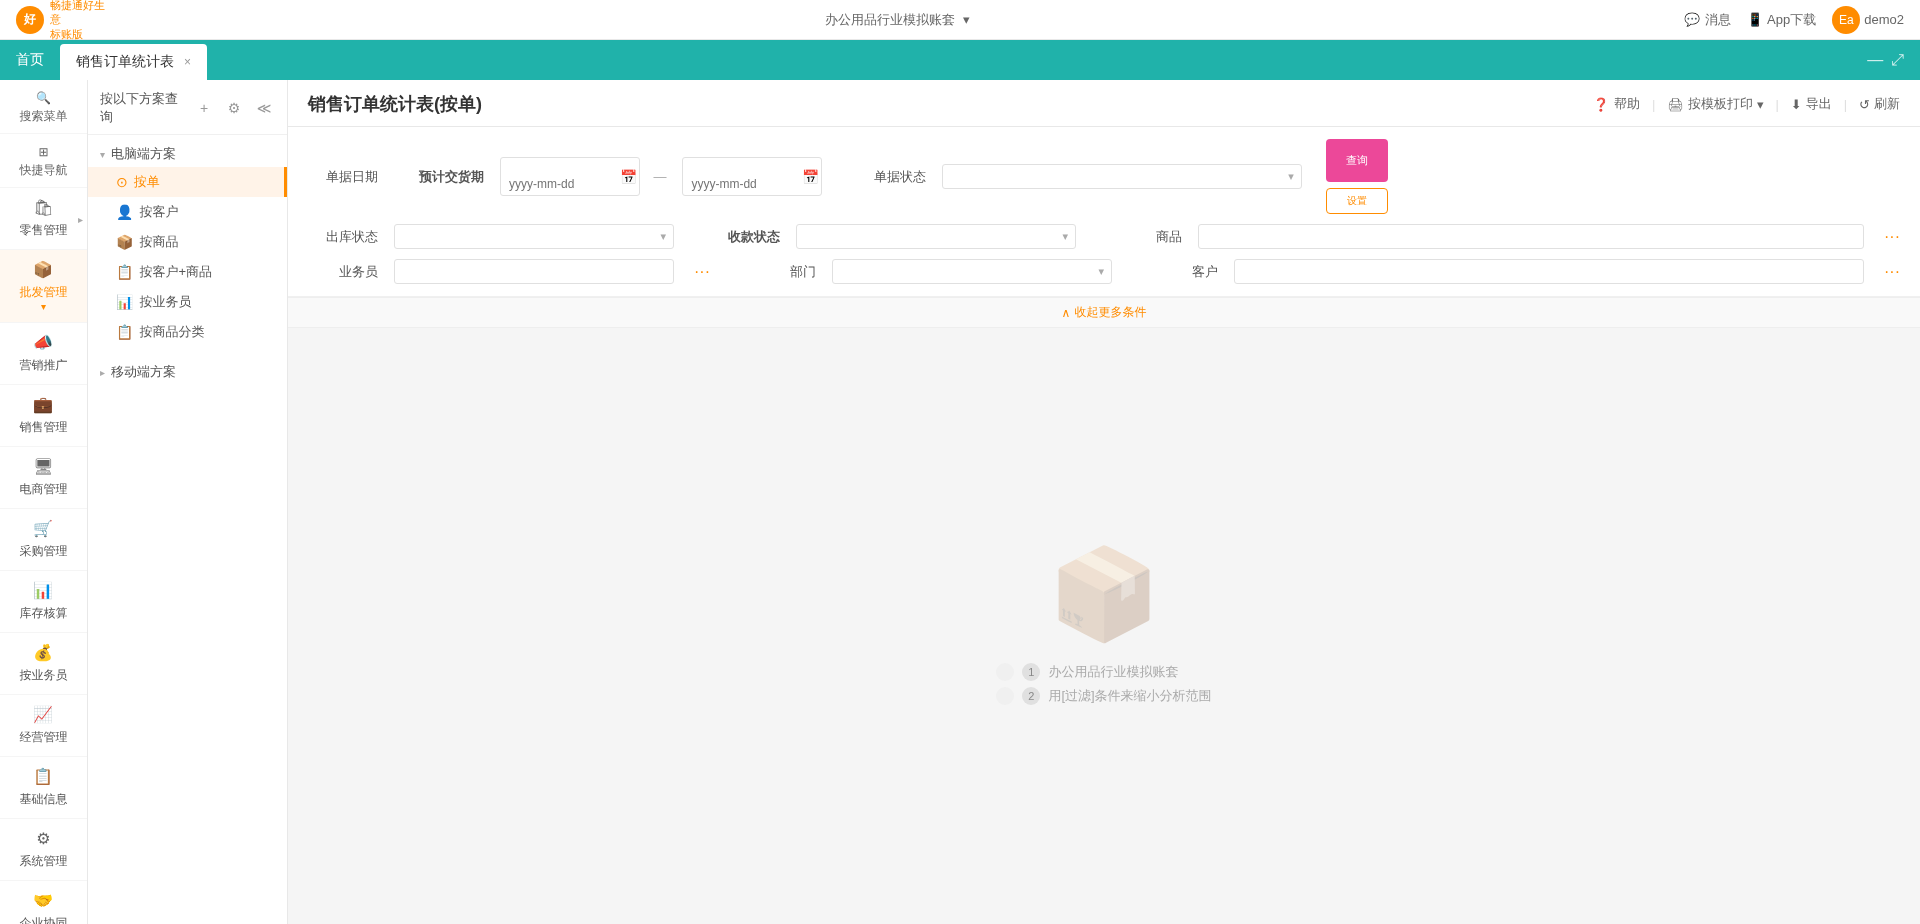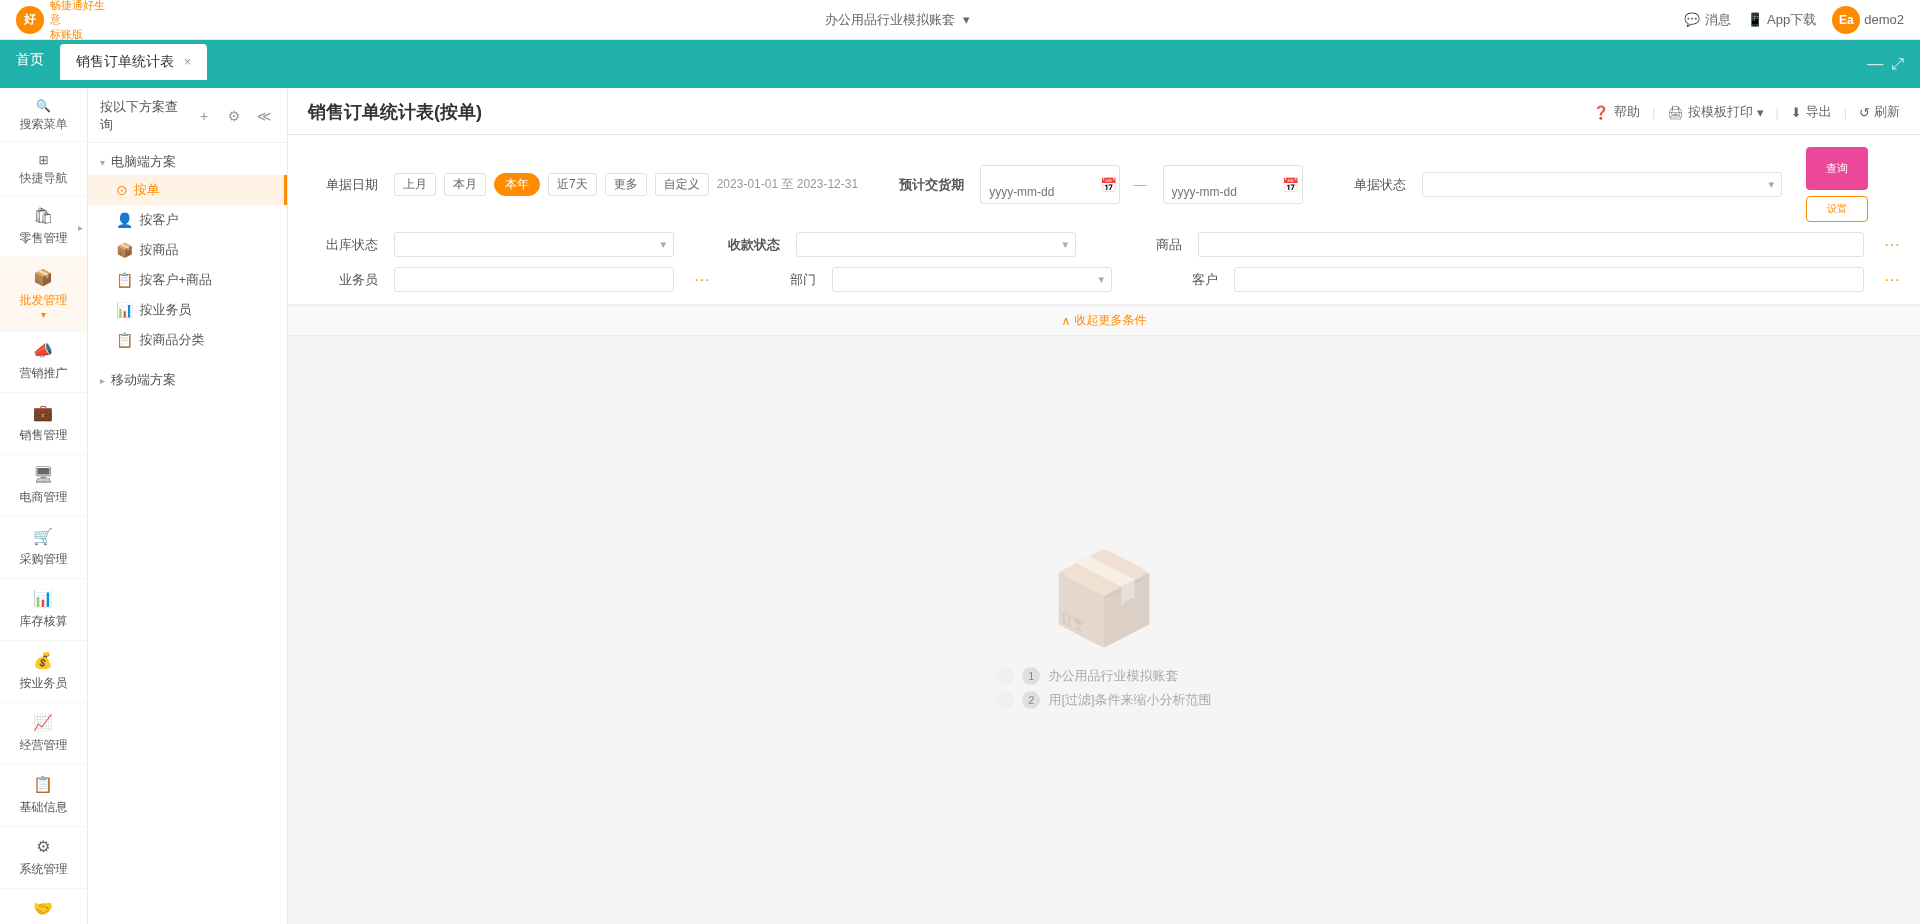--- a/index.html
+++ b/index.html
@@ -7,24 +7,24 @@
 
     
     .topbar { height: 40px; background: #fff; display: flex; align-items: center; justify-content: space-between; padding: 0 16px; border-bottom: 1px solid #e8e8e8; flex-shrink: 0; }
     .topbar-left { display: flex; align-items: center; gap: 8px; }
     .logo-area { display: flex; align-items: center; gap: 6px; }
     .logo-circle { width: 28px; height: 28px; background: #ff8c00; border-radius: 50%; display: flex; align-items: center; justify-content: center; color: white; font-size: 12px; font-weight: bold; }
     .logo-text { font-size: 11px; color: #ff8c00; line-height: 1.3; max-width: 60px; }
     .topbar-center { display: flex; align-items: center; gap: 8px; color: #666; font-size: 13px; }
     .topbar-right { display: flex; align-items: center; gap: 16px; color: #666; font-size: 13px; }
     .topbar-right-item { display: flex; align-items: center; gap: 4px; cursor: pointer; }
-    .avatar { width: 28px; height: 28px; background: #ff8c00; border-radius: 50%; display: flex; align-items: center; justify-content: center; color: white; font-size: 12px; font-weight: bold; }
-
-    
-    .tabbar { height: 48px; background: #20b2aa; display: flex; padding: 0; flex-shrink: 0; }
+    .avatar { width: 28px; height: 28px; background: #ff8c00; border-radius: 50%; display: flex; align-items: center; justify-content: center; color: white; font-size: 12px; }
+
+    
+    .tabbar { height: 40px; background: #20b2aa; display: flex; align-items: center; padding: 0; flex-shrink: 0; }
     .tab-item { height: 40px; display: flex; align-items: center; padding: 0 16px; cursor: pointer; color: rgba(255,255,255,0.85); font-size: 14px; gap: 6px; }
     .tab-item.home { background: transparent; color: white; }
     .tab-item.active { background: white; color: #333; border-radius: 4px 4px 0 0; margin-top: 4px; height: 36px; }
     .tab-close { color: #999; font-size: 12px; margin-left: 4px; cursor: pointer; }
     .tabbar-actions { margin-left: auto; display: flex; align-items: center; gap: 8px; padding-right: 16px; }
     .tabbar-action-btn { color: white; background: none; border: none; cursor: pointer; font-size: 16px; opacity: 0.8; }
 
     
     .main-layout { display: flex; flex: 1; overflow: hidden; }
 
@@ -298,29 +298,20 @@
             </div>
           </div>
         </div>
       </div>
 
       <div class="filter-section">
         <div class="filter-area">
 
           <div class="filter-row">
             <span class="filter-label">单据日期</span>
-            <div class="filter-date-group">
-              <button class="date-btn">上月</button>
-              <button class="date-btn">本月</button>
-              <button class="date-btn active">本年</button>
-              <button class="date-btn">近7天</button>
-              <button class="date-btn">更多</button>
-              <button class="date-btn">自定义</button>
-              <span class="date-range-text">2023-01-01 至 2023-12-31</span>
-            </div>
 
             <span class="filter-label" style="margin-left:20px;font-weight:bold;">预计交货期</span>
             <div class="date-input-group">
               <input type="text" class="date-input" placeholder="yyyy-mm-dd" style="">
               <span class="cal-icon">📅</span>
             </div>
             <span class="date-separator">—</span>
             <div class="date-input-group">
               <input type="text" class="date-input" placeholder="yyyy-mm-dd" style="">
               <span class="cal-icon">📅</span>

